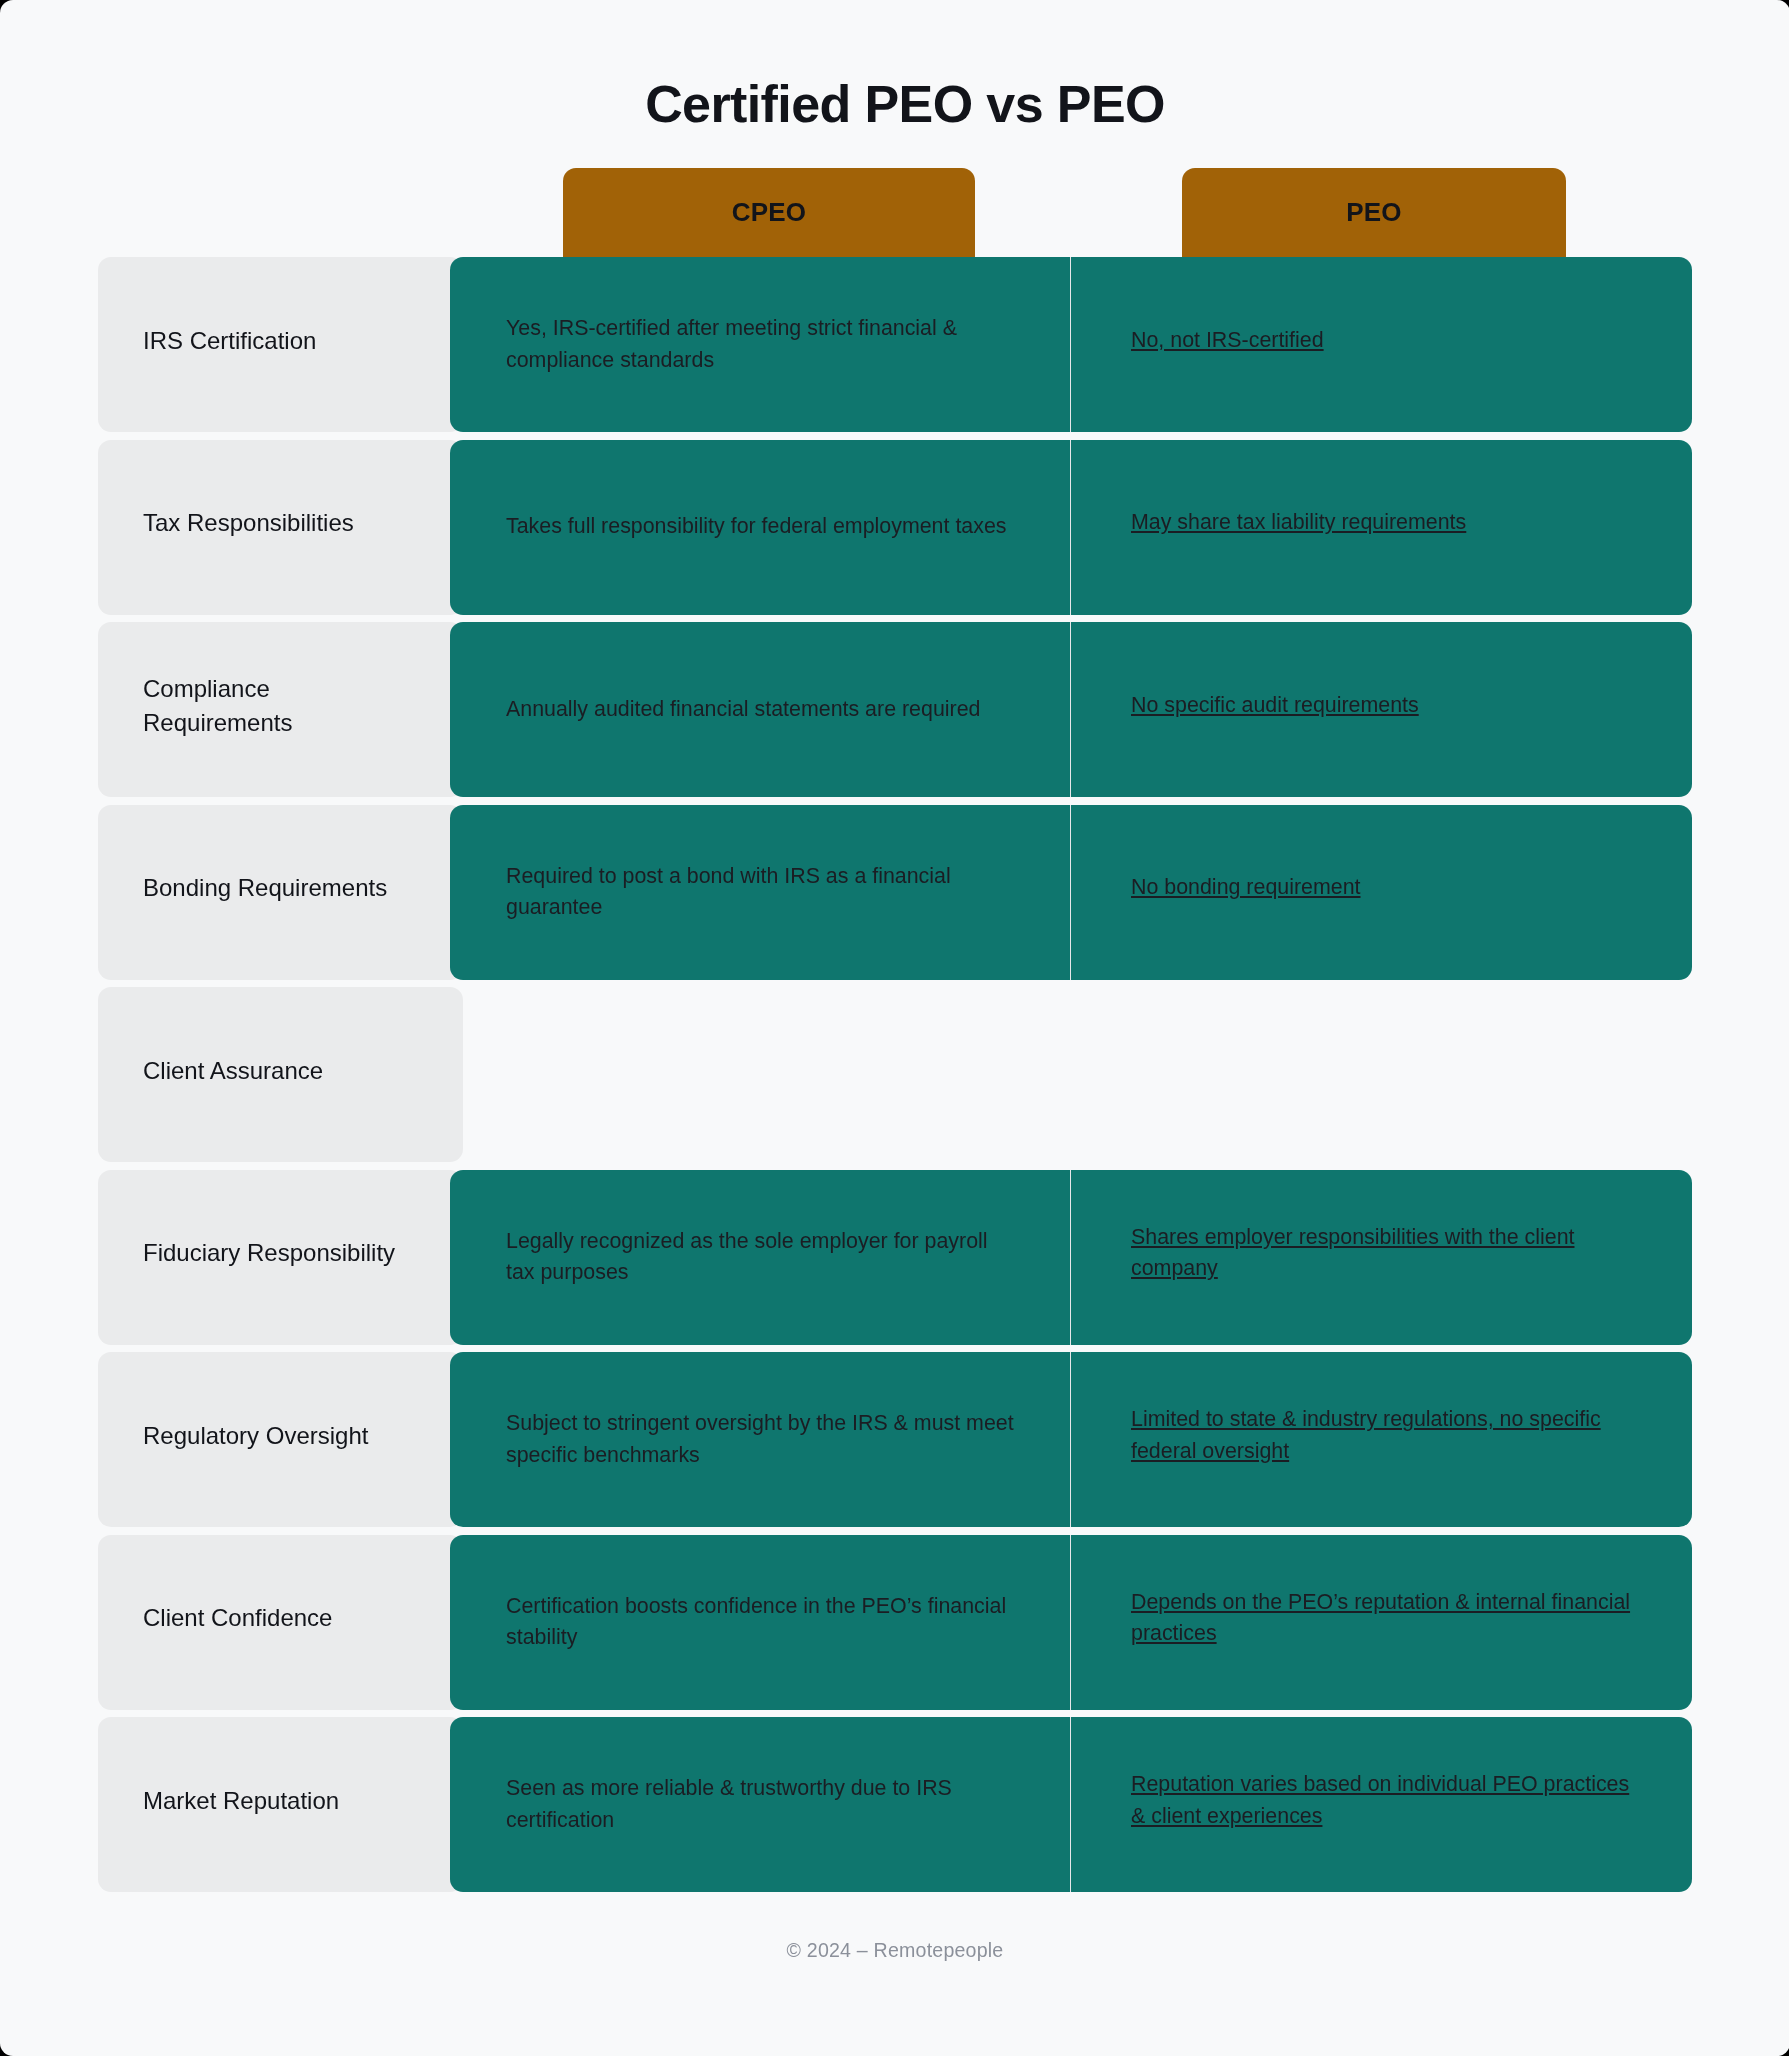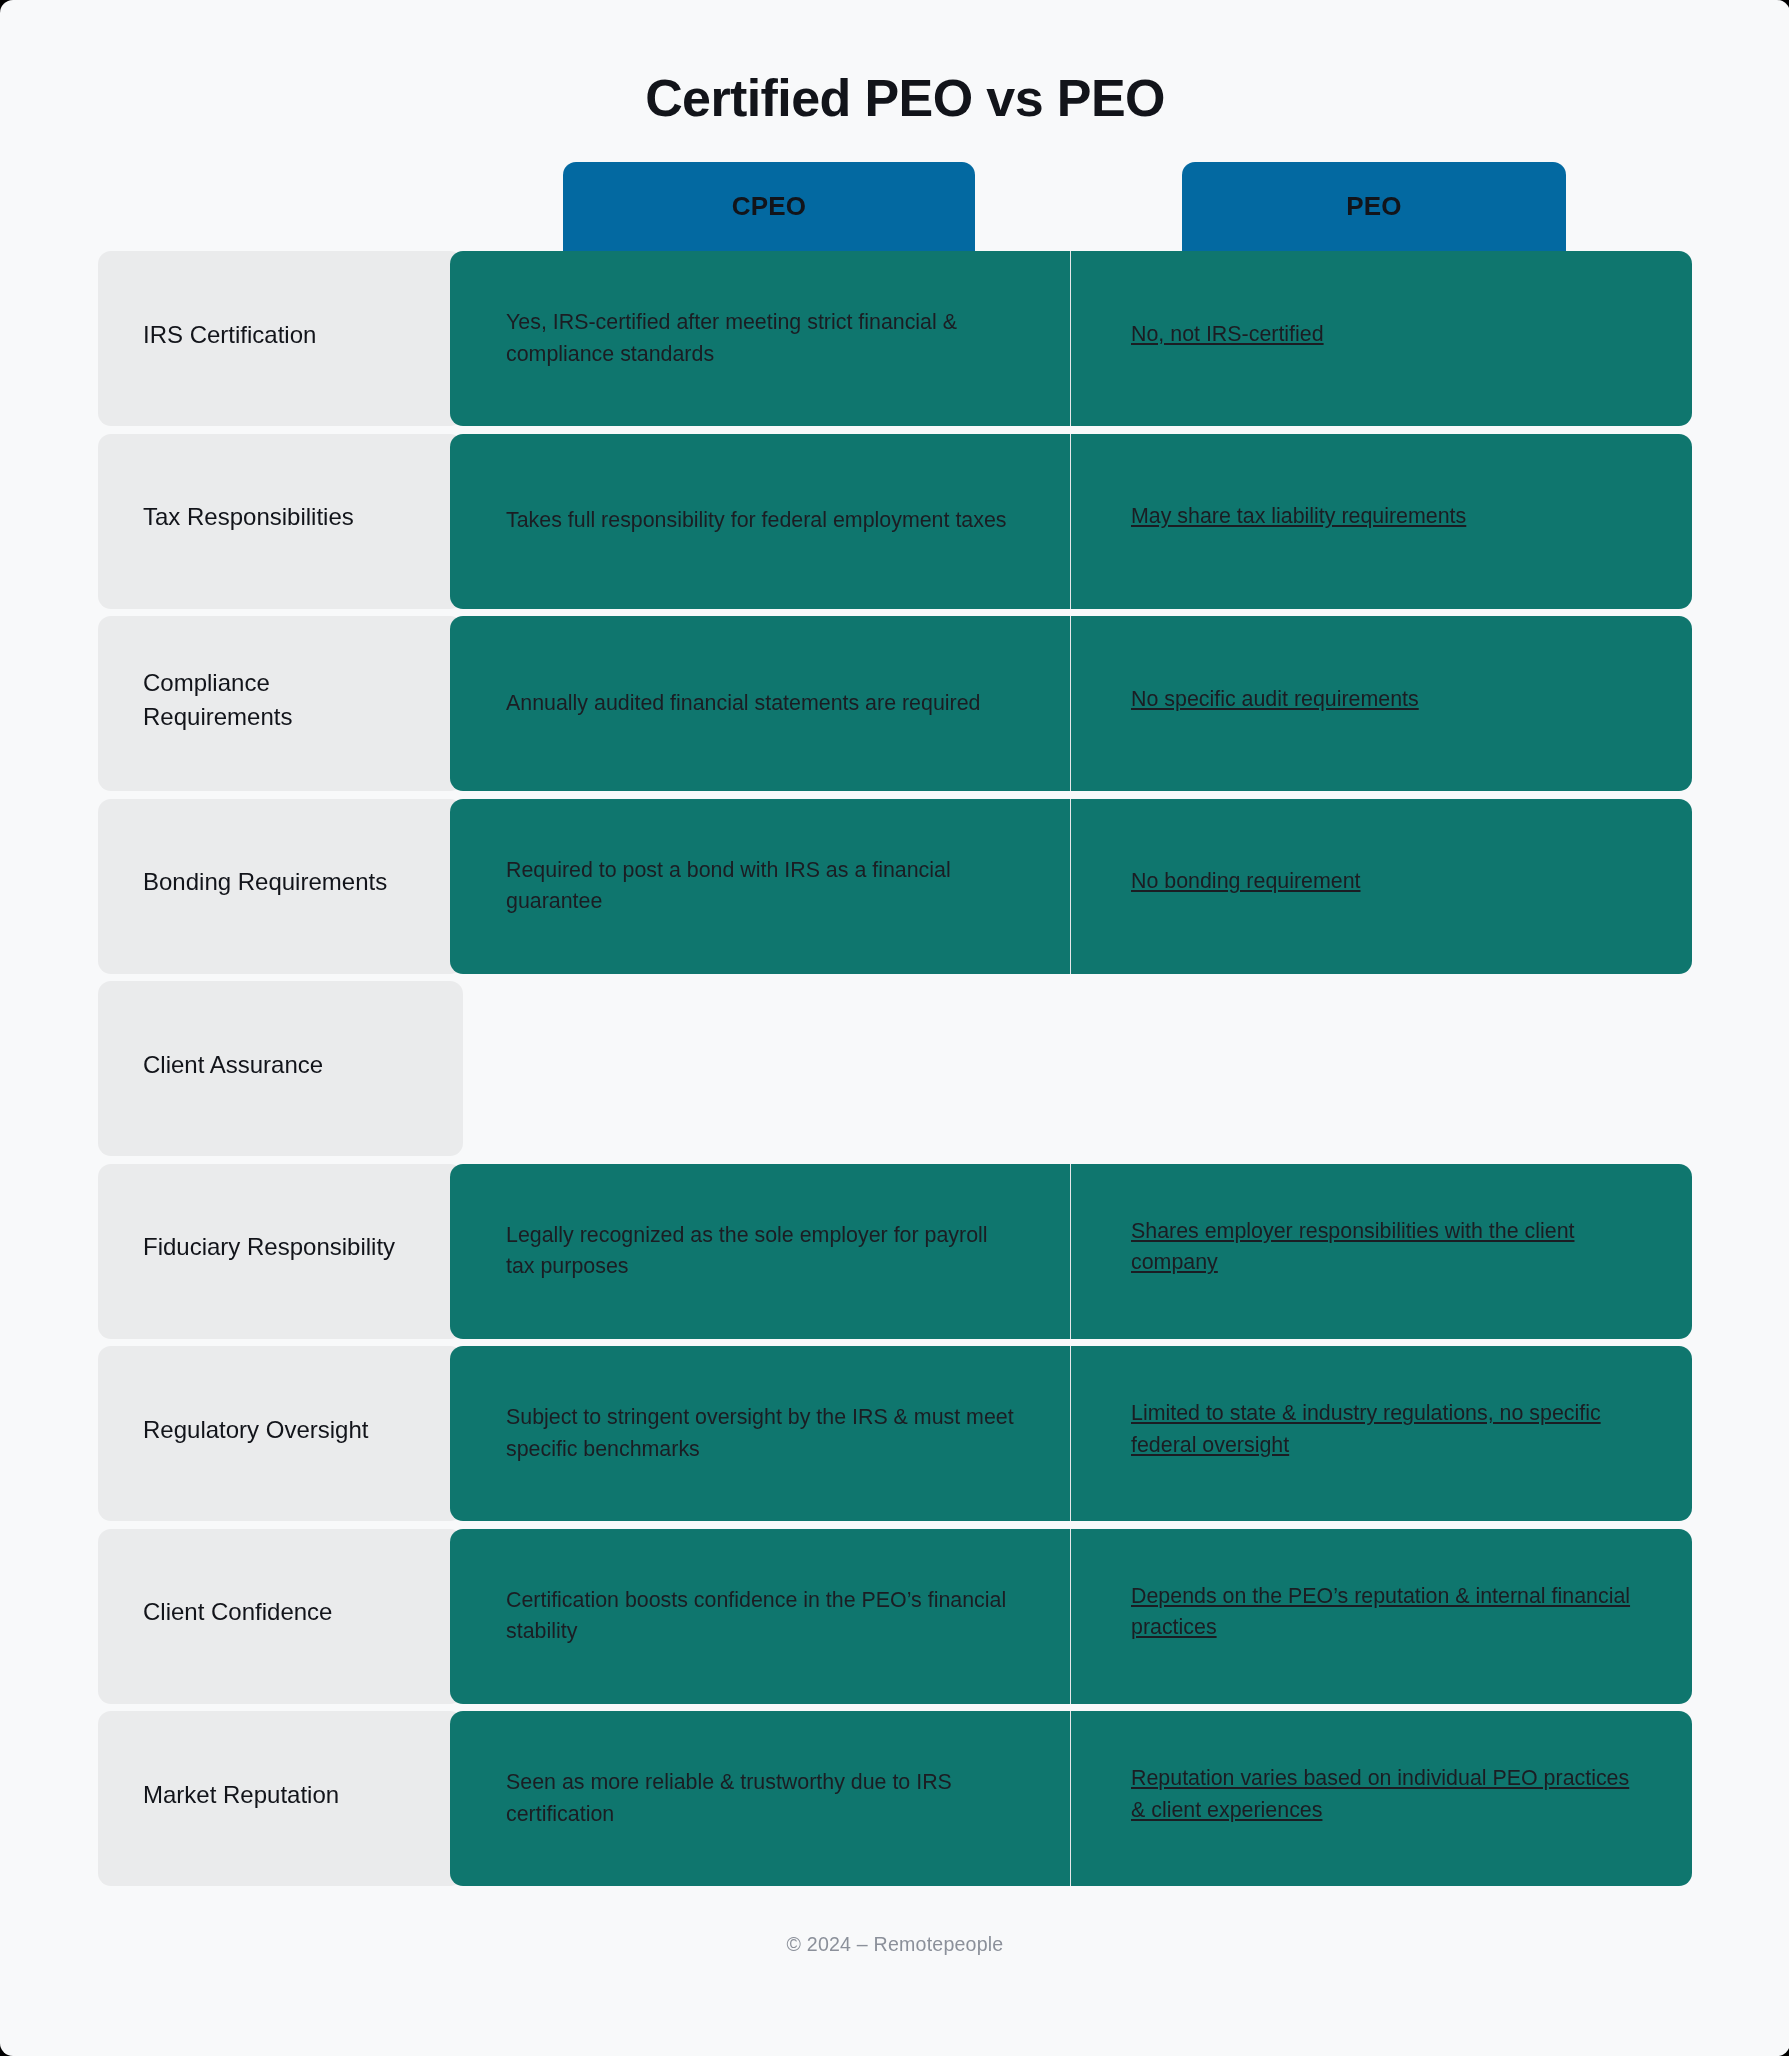--- a/index.html
+++ b/index.html
@@ -19,42 +19,42 @@
     width: 1790px;
     height: 2056px;
     background: #f8f9fa;
     border-radius: 13px;
     overflow: hidden;
     box-sizing: border-box;
   }
 
   
   .page-title {
-    margin: 0;
+    margin: 6px;
     padding-top: 69px;
     text-align: center;
     font-size: 52px;
     line-height: 1.12;
     font-weight: 700;
     letter-spacing: -0.6px;
     color: #12141a;
     padding-left: 20px;
   }
 
   
   .header-row {
     position: relative;
     height: 89px;
     margin-top: 35px;
   }
   .col-pill {
     position: absolute;
     top: 0;
     height: 89px;
-    background: #0369a1;
+    background: #a16207;
     border-radius: 13px 13px 0 0;
     display: flex;
     align-items: center;
     justify-content: center;
     font-size: 26px;
     font-weight: 700;
     color: #12141a;
     letter-spacing: 0.2px;
   }
   .col-pill.cpeo { left: 563px; width: 412px; }

